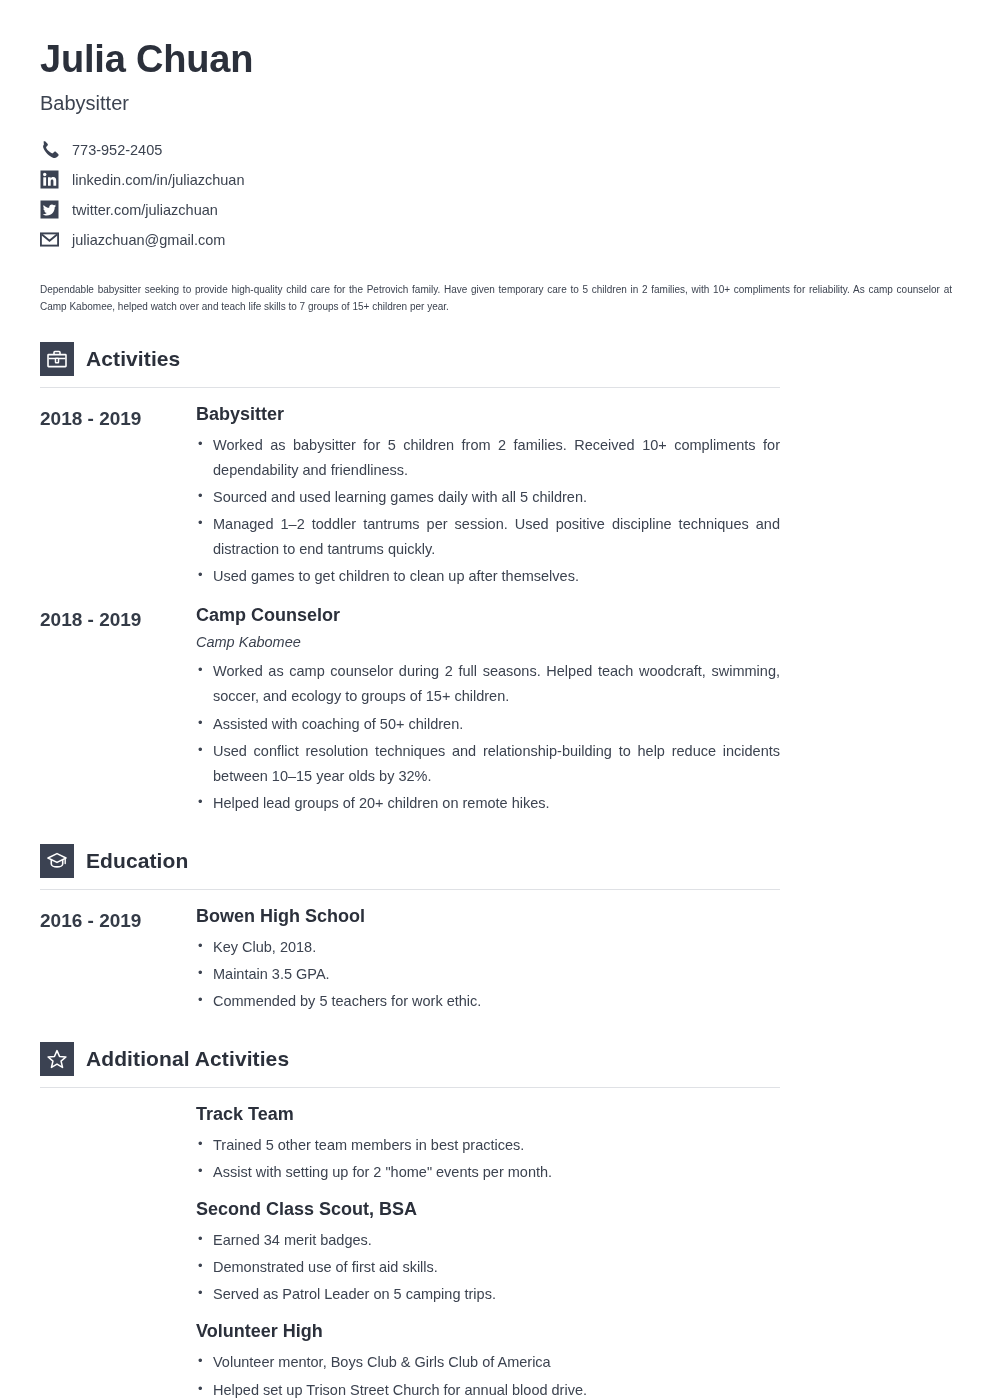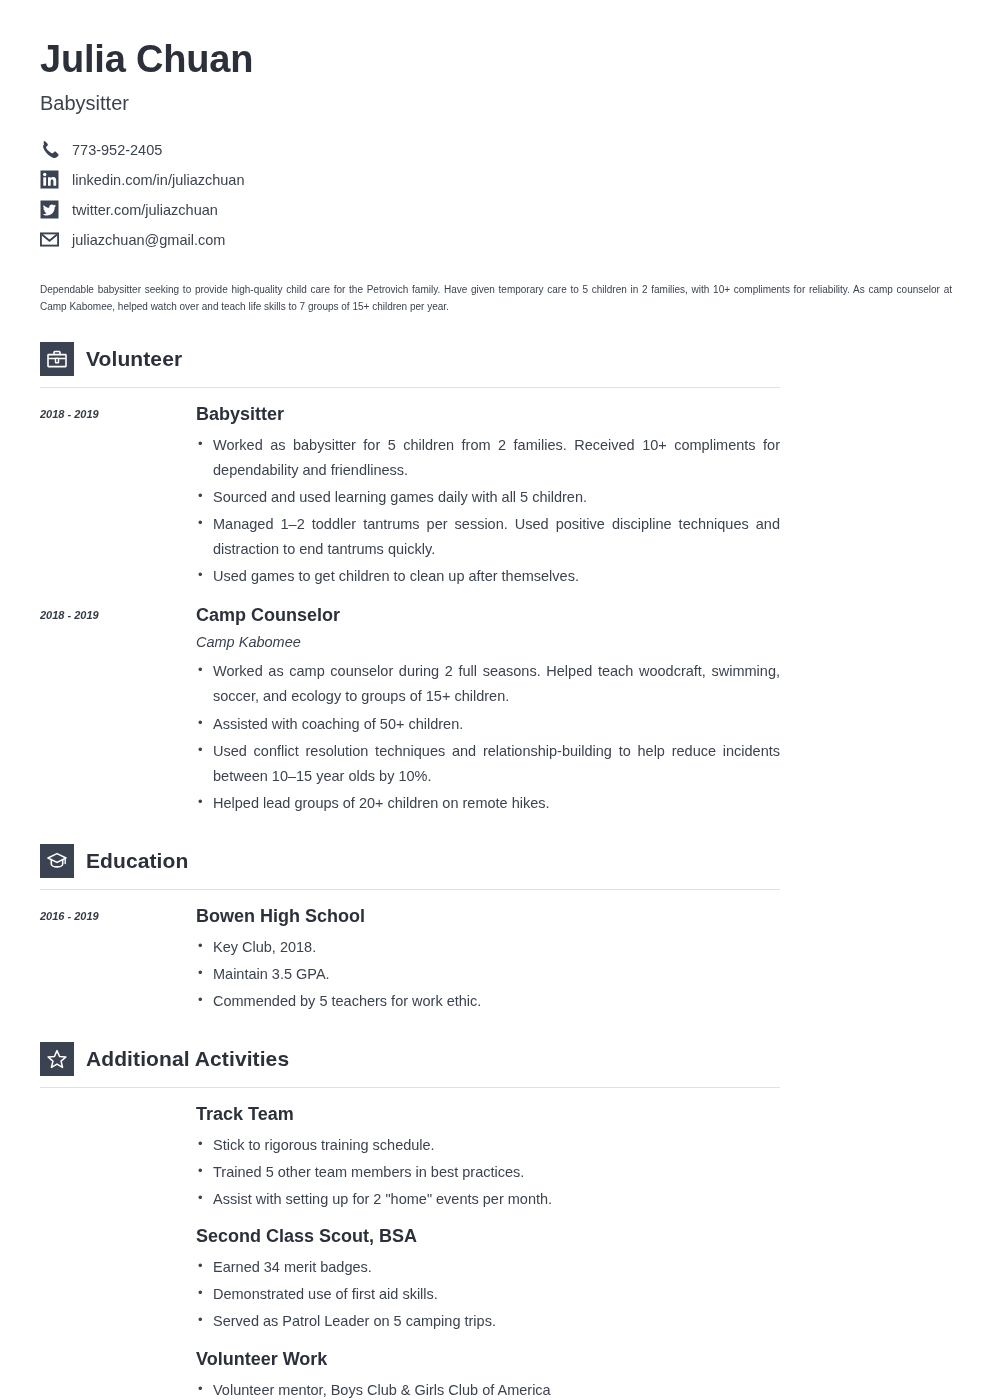--- a/index.html
+++ b/index.html
@@ -107,25 +107,24 @@
   
   .entry {
     display: flex;
     margin-bottom: 14px;
   }
   .entry:last-child { margin-bottom: 0; }
 
   .entry-dates {
     width: 156px;
     flex: 0 0 156px;
-    font-size: 11px;
+    font-size: 19px;
     font-weight: bold;
     color: #343b47;
     padding-top: 4px;
-    font-style: italic;
   }
   .entry-body { flex: 1 1 auto; }
 
   .entry-title {
     font-size: 18px;
     font-weight: bold;
     color: #2b303b;
     margin-bottom: 8px;
   }
   .entry-sub {
@@ -225,21 +224,21 @@
   <div class="section">
     <div class="section-head">
       <div class="section-icon">
         <svg width="22" height="22" viewBox="0 0 22 22">
           <rect x="2" y="6.6" width="18" height="12" rx="0.6" fill="none" stroke="#ffffff" stroke-width="1.6"></rect>
           <path d="M8 6.4V4.4c0-.5.4-.9.9-.9h4.2c.5 0 .9.4.9.9v2" fill="none" stroke="#ffffff" stroke-width="1.6"></path>
           <rect x="9.5" y="10.2" width="3" height="4.6" rx="0.5" fill="none" stroke="#ffffff" stroke-width="1.5"></rect>
           <path d="M2.6 10.6h6.6M12.8 10.6h6.6" stroke="#ffffff" stroke-width="1.5"></path>
         </svg>
       </div>
-      <div class="section-title">Volunteer</div>
+      <div class="section-title">Activities</div>
     </div>
     <div>
 
       <div class="entry">
         <div class="entry-dates">2018 - 2019</div>
         <div class="entry-body">
           <div class="entry-title">Babysitter</div>
           <ul class="bullets">
             <li>Worked as babysitter for 5 children from 2 families. Received 10+ compliments for dependability and friendliness.</li>
             <li>Sourced and used learning games daily with all 5 children.</li>
@@ -250,21 +249,21 @@
       </div>
 
       <div class="entry">
         <div class="entry-dates">2018 - 2019</div>
         <div class="entry-body">
           <div class="entry-title">Camp Counselor</div>
           <div class="entry-sub">Camp Kabomee</div>
           <ul class="bullets">
             <li>Worked as camp counselor during 2 full seasons. Helped teach woodcraft, swimming, soccer, and ecology to groups of 15+ children.</li>
             <li>Assisted with coaching of 50+ children.</li>
-            <li>Used conflict resolution techniques and relationship-building to help reduce incidents between 10–15 year olds by 10%.</li>
+            <li>Used conflict resolution techniques and relationship-building to help reduce incidents between 10–15 year olds by 32%.</li>
             <li>Helped lead groups of 20+ children on remote hikes.</li>
           </ul>
         </div>
       </div>
 
     </div>
   </div>
 
   <div class="section">
     <div class="section-head">
@@ -302,37 +301,36 @@
       <div class="section-title">Additional Activities</div>
     </div>
 
     <div class="entry">
       <div class="entry-dates"></div>
       <div class="entry-body">
 
         <div class="activity-block">
           <div class="activity-title">Track Team</div>
           <ul class="bullets">
-            <li>Stick to rigorous training schedule.</li>
             <li>Trained 5 other team members in best practices.</li>
             <li>Assist with setting up for 2 "home" events per month.</li>
           </ul>
         </div>
 
         <div class="activity-block">
           <div class="activity-title">Second Class Scout, BSA</div>
           <ul class="bullets">
             <li>Earned 34 merit badges.</li>
             <li>Demonstrated use of first aid skills.</li>
             <li>Served as Patrol Leader on 5 camping trips.</li>
           </ul>
         </div>
 
         <div class="activity-block">
-          <div class="activity-title">Volunteer Work</div>
+          <div class="activity-title">Volunteer High</div>
           <ul class="bullets">
             <li>Volunteer mentor, Boys Club &amp; Girls Club of America</li>
             <li>Helped set up Trison Street Church for annual blood drive.</li>
           </ul>
         </div>
 
       </div>
     </div>
   </div>
 

